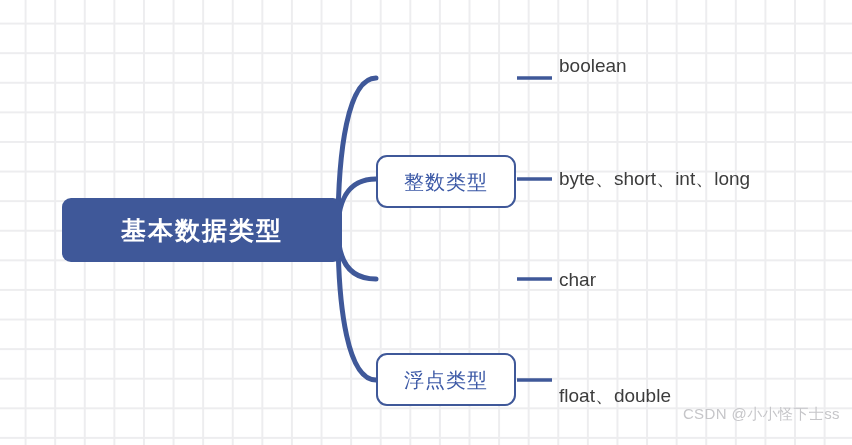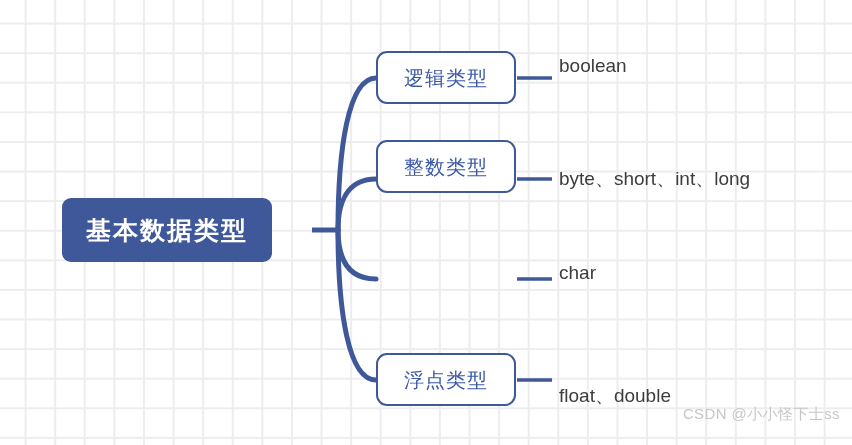--- a/index.html
+++ b/index.html
@@ -30,21 +30,21 @@
     width: 852px;
     height: 445px;
     pointer-events: none;
   }
 
   
   .root-node {
     position: absolute;
     left: 62px;
     top: 198px;
-    width: 210px;
+    width: 280px;
     height: 64px;
     background: #3f5899;
     border-radius: 9px;
     display: flex;
     align-items: center;
     justify-content: center;
     box-sizing: border-box;
   }
   .root-label {
     color: #ffffff;
@@ -71,36 +71,36 @@
   }
   .child-label {
     color: #3c59a6;
     font-size: 20px;
     line-height: 1;
     letter-spacing: 1px;
     white-space: nowrap;
   }
 
   .child-1 { top: 51px; }
-  .child-2 { top: 140px; }
+  .child-2 { top: 155px; }
   .child-3 { top: 252px; }
   .child-4 { top: 353px; }
 
   
   .leaf-label {
     position: absolute;
     left: 559px;
     color: #3c3c3c;
     font-size: 19px;
     line-height: 1;
     white-space: nowrap;
   }
   .leaf-1 { top: 56px; }
   .leaf-2 { top: 169px; }
-  .leaf-3 { top: 263px; }
+  .leaf-3 { top: 270px; }
   .leaf-4 { top: 370px; margin-top: 16px; }
 
   
   .watermark {
     position: absolute;
     right: 12px;
     bottom: 21px;
     color: #c6c6c9;
     font-size: 15px;
     letter-spacing: 0.4px;
@@ -124,23 +124,20 @@
     <path d="M517,78 L552,78" stroke="#3f5899" stroke-width="3.4" fill="none"></path>
     <path d="M517,179 L552,179" stroke="#3f5899" stroke-width="3.4" fill="none"></path>
     <path d="M517,279 L552,279" stroke="#3f5899" stroke-width="3.4" fill="none"></path>
     <path d="M517,380 L552,380" stroke="#3f5899" stroke-width="3.4" fill="none"></path>
   </svg>
 
   <div class="root-node">
     <span class="root-label">基本数据类型</span>
   </div>
 
-  <div class="child-node child-1">
-    <span class="child-label">逻辑类型</span>
-  </div>
   <div class="leaf-label leaf-1">boolean</div>
 
   <div class="child-node child-2">
     <span class="child-label">整数类型</span>
   </div>
   <div class="leaf-label leaf-2">byte、short、int、long</div>
 
   <div class="leaf-label leaf-3">char</div>
 
   <div class="child-node child-4">

